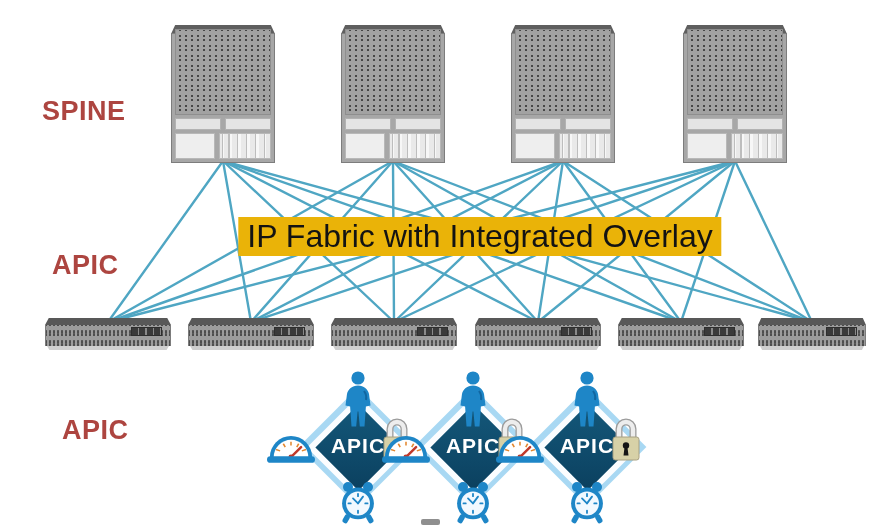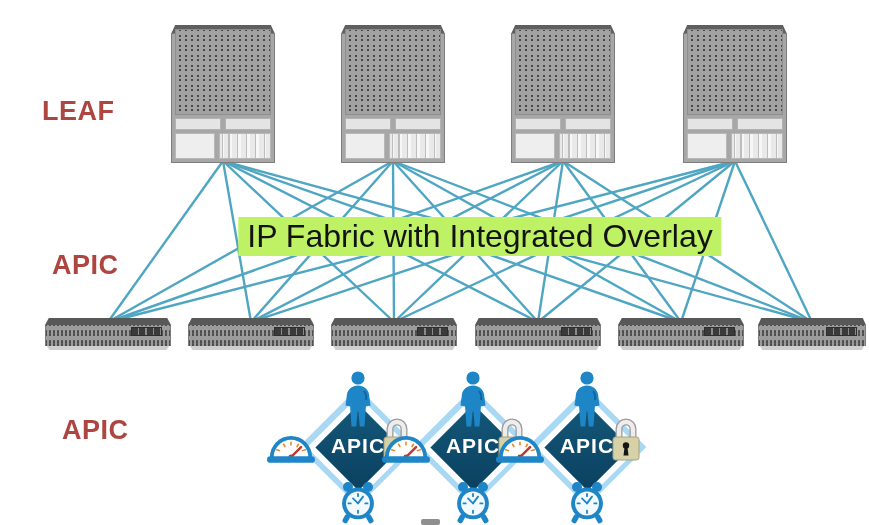--- a/index.html
+++ b/index.html
@@ -8,21 +8,21 @@
 
   
   .layer-label{position:absolute;color:#AD4540;font-weight:bold;font-size:27px;
                letter-spacing:.5px;z-index:4;white-space:nowrap;}
 
   
   #links{position:absolute;left:0;top:0;z-index:1;}
 
   
   .title-band{position:absolute;left:480px;top:217px;transform:translateX(-50%);
-              z-index:2;background:#bef264;color:#131313;font-size:32px;line-height:1.15;
+              z-index:2;background:#eab308;color:#131313;font-size:32px;line-height:1.15;
               padding:1px 9px;white-space:nowrap;}
 
   
   .spine{position:absolute;z-index:3;width:104px;height:138px;}
   .spine-top{position:absolute;left:0;top:0;right:0;height:9px;background:#5f5f5f;
              clip-path:polygon(4% 0,96% 0,100% 100%,0 100%);}
   .spine-body{position:absolute;left:0;top:8px;right:0;bottom:0;background:#a7a7a7;
               border:1px solid #7d7d7d;box-sizing:border-box;}
   .spine-ports{position:absolute;left:4px;right:4px;top:4px;height:86px;background:#a2a2a2;
                background-image:radial-gradient(circle,#474747 1px,transparent 1.3px),
@@ -94,21 +94,21 @@
       <line x1="563" y1="161" x2="681" y2="322" stroke="#4FA6C3" stroke-width="2.4" stroke-linecap="round"></line>
       <line x1="563" y1="161" x2="812" y2="322" stroke="#4FA6C3" stroke-width="2.4" stroke-linecap="round"></line>
       <line x1="735" y1="161" x2="108" y2="322" stroke="#4FA6C3" stroke-width="2.4" stroke-linecap="round"></line>
       <line x1="735" y1="161" x2="251" y2="322" stroke="#4FA6C3" stroke-width="2.4" stroke-linecap="round"></line>
       <line x1="735" y1="161" x2="394" y2="322" stroke="#4FA6C3" stroke-width="2.4" stroke-linecap="round"></line>
       <line x1="735" y1="161" x2="538" y2="322" stroke="#4FA6C3" stroke-width="2.4" stroke-linecap="round"></line>
       <line x1="735" y1="161" x2="681" y2="322" stroke="#4FA6C3" stroke-width="2.4" stroke-linecap="round"></line>
       <line x1="735" y1="161" x2="812" y2="322" stroke="#4FA6C3" stroke-width="2.4" stroke-linecap="round"></line>
     </svg>
 
-  <div class="layer-label" style="left:42px;top:96px">LEAF</div>
+  <div class="layer-label" style="left:42px;top:96px">SPINE</div>
   <div class="layer-label" style="left:52px;top:250px">APIC</div>
   <div class="layer-label" style="left:62px;top:415px">APIC</div>
 
   <div class="title-band">IP Fabric with Integrated Overlay</div>
 
   <div id="spine-row">
       <div class="spine" style="left: 171px; top: 25px;">
         <div class="spine-top"></div>
         <div class="spine-body"></div>
         <div class="spine-ports"></div>

